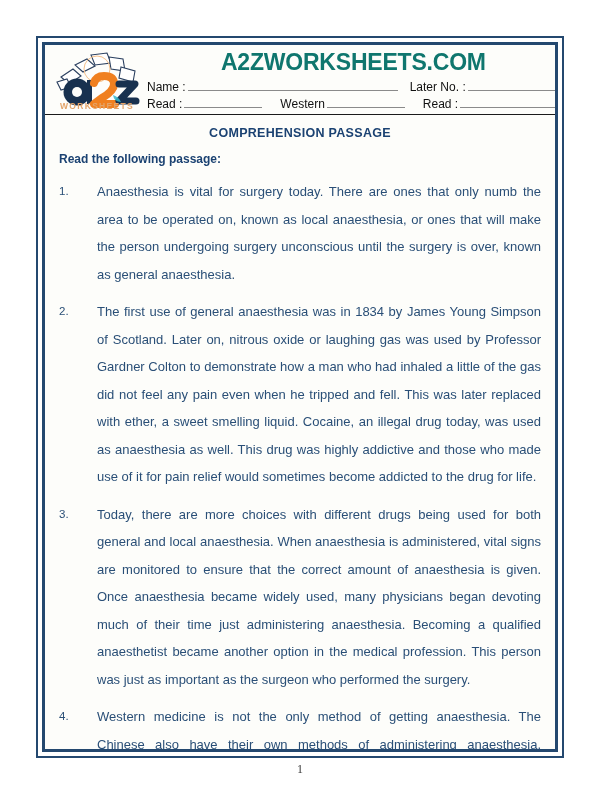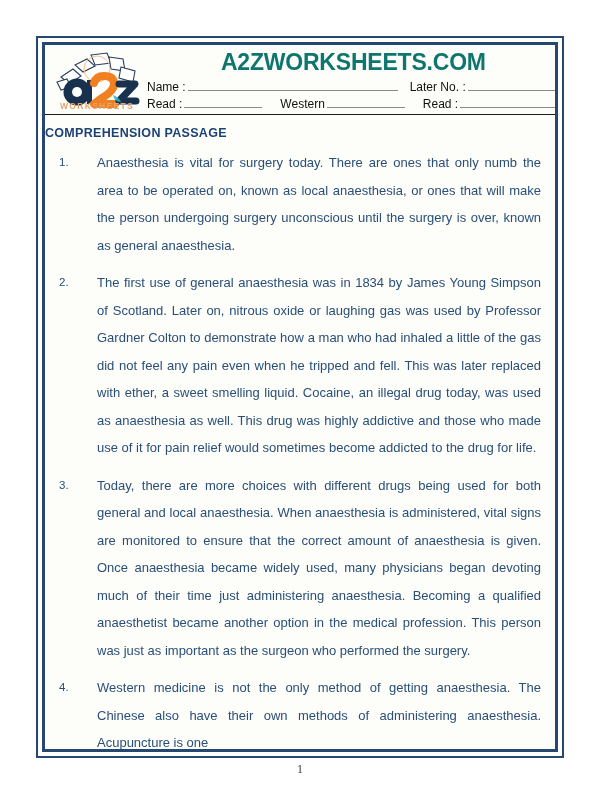--- a/index.html
+++ b/index.html
@@ -107,20 +107,21 @@
   .rule-name   { width: 210px; }
   .rule-roll   { width: 96px; }
   .rule-class  { width: 78px; }
   .rule-section{ width: 78px; }
   .rule-date   { width: 96px; }
   .spacer-sm { display:inline-block; width: 12px; }
   .spacer-md { display:inline-block; width: 18px; }
 
   
   .sheet-title {
+    text-align: center;
     font-size: 12.5px;
     font-weight: bold;
     color: #1b4272;
     letter-spacing: 0.3px;
     padding: 11px 0 9px 0;
   }
 
   
   .body-area {
     padding: 0 14px 0 14px;
@@ -227,20 +228,21 @@
             <span class="field-label">Read :</span>
             <span class="rule rule-date"></span>
           </div>
         </div>
       </div>
 
       <div class="sheet-title">COMPREHENSION PASSAGE</div>
 
       <div class="body-area">
 
+        <div class="lead-in">Read the following passage:</div>
 
         <div class="para">
           <div class="para-num">1.</div>
           <div class="para-text">Anaesthesia is vital for surgery today. There are ones that only numb the area to be operated on, known as local anaesthesia, or ones that will make the person undergoing surgery unconscious until the surgery is over, known as general anaesthesia.</div>
         </div>
 
         <div class="para">
           <div class="para-num">2.</div>
           <div class="para-text">The first use of general anaesthesia was in 1834 by James Young Simpson of Scotland. Later on, nitrous oxide or laughing gas was used by Professor Gardner Colton to demonstrate how a man who had inhaled a little of the gas did not feel any pain even when he tripped and fell. This was later replaced with ether, a sweet smelling liquid. Cocaine, an illegal drug today, was used as anaesthesia as well. This drug was highly addictive and those who made use of it for pain relief would sometimes become addicted to the drug for life.</div>
         </div>

